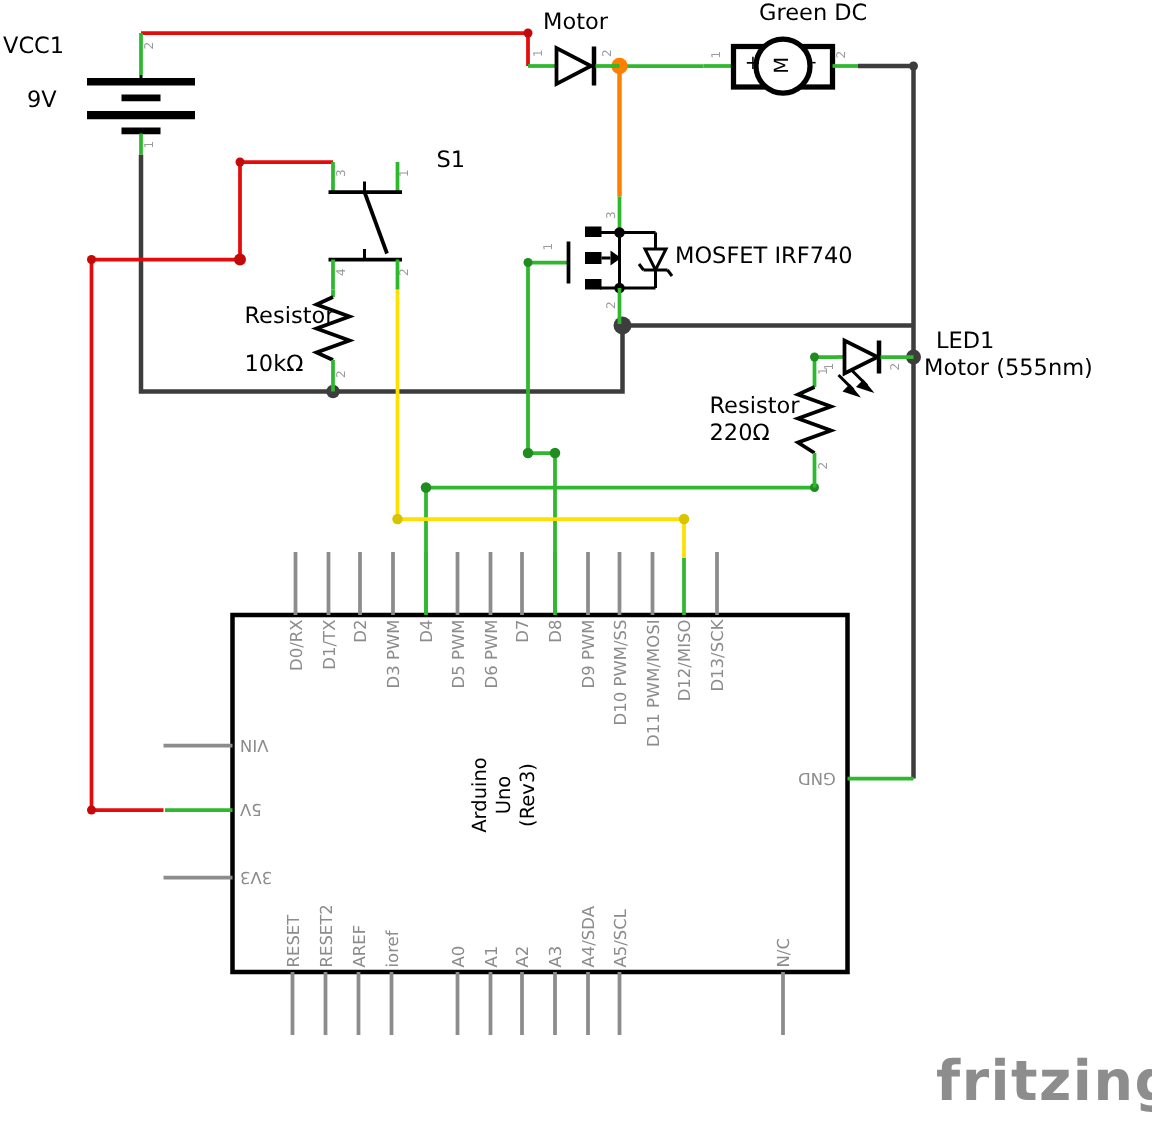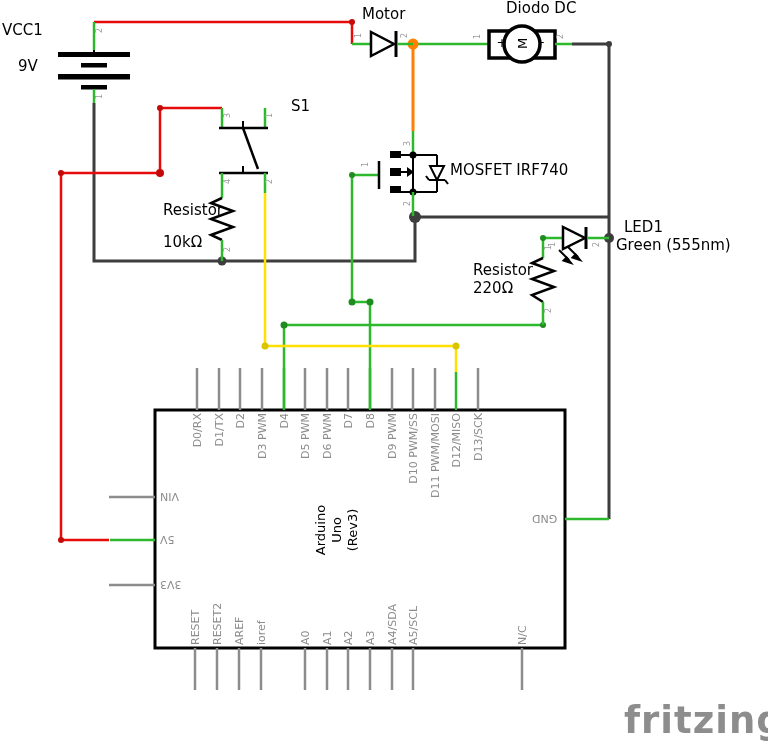--- a/index.html
+++ b/index.html
@@ -203,29 +203,29 @@
       <line x1="392" y1="648" x2="392" y2="690"></line>
           <line x1="413" y1="648" x2="413" y2="690"></line>
       <line x1="522" y1="648" x2="522" y2="690"></line>
     </g>
   </g>
 </svg>
 
 <div class="lbl" style="left:2px;top:21px">VCC1</div>
 <div class="lbl" style="left:18px;top:57px">9V</div>
 <div class="lbl" style="left:362px;top:5px">Motor</div>
-<div class="lbl" style="left:506px;top:-1px">Diodo DC</div>
+<div class="lbl" style="left:506px;top:-1px">Green DC</div>
 <div class="lbl" style="left:291px;top:97px">S1</div>
 <div class="lbl" style="left:450px;top:161px">MOSFET IRF740</div>
 <div class="lbl" style="left:163px;top:201px">Resistor</div>
 <div class="lbl" style="left:163px;top:233px">10kΩ</div>
 <div class="lbl" style="left:473px;top:261px">Resistor</div>
 <div class="lbl" style="left:473px;top:279px">220Ω</div>
 <div class="lbl" style="left:624px;top:218px">LED1</div>
-<div class="lbl" style="left:616px;top:236px">Green (555nm)</div>
+<div class="lbl" style="left:616px;top:236px">Motor (555nm)</div>
 
 <div class="mot" style="left:489px;top:35px;width:26px">+</div>
 <div class="mot" style="left:529px;top:34px;width:26px">-</div>
 <div class="mot" style="left:512px;top:36px;width:20px;transform:rotate(-90deg)">M</div>
 
 <div class="ard" style="left:297px;top:506px">
   <div>Arduino</div>
   <div>Uno</div>
   <div>(Rev3)</div>
 </div>

